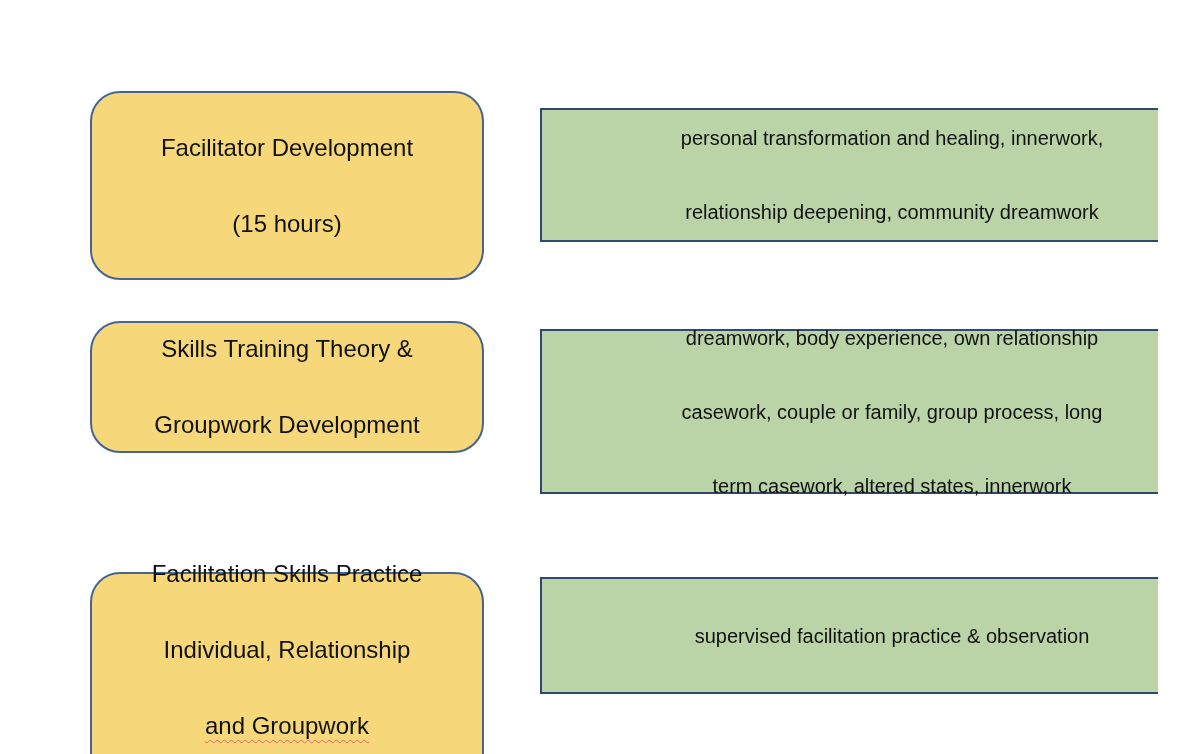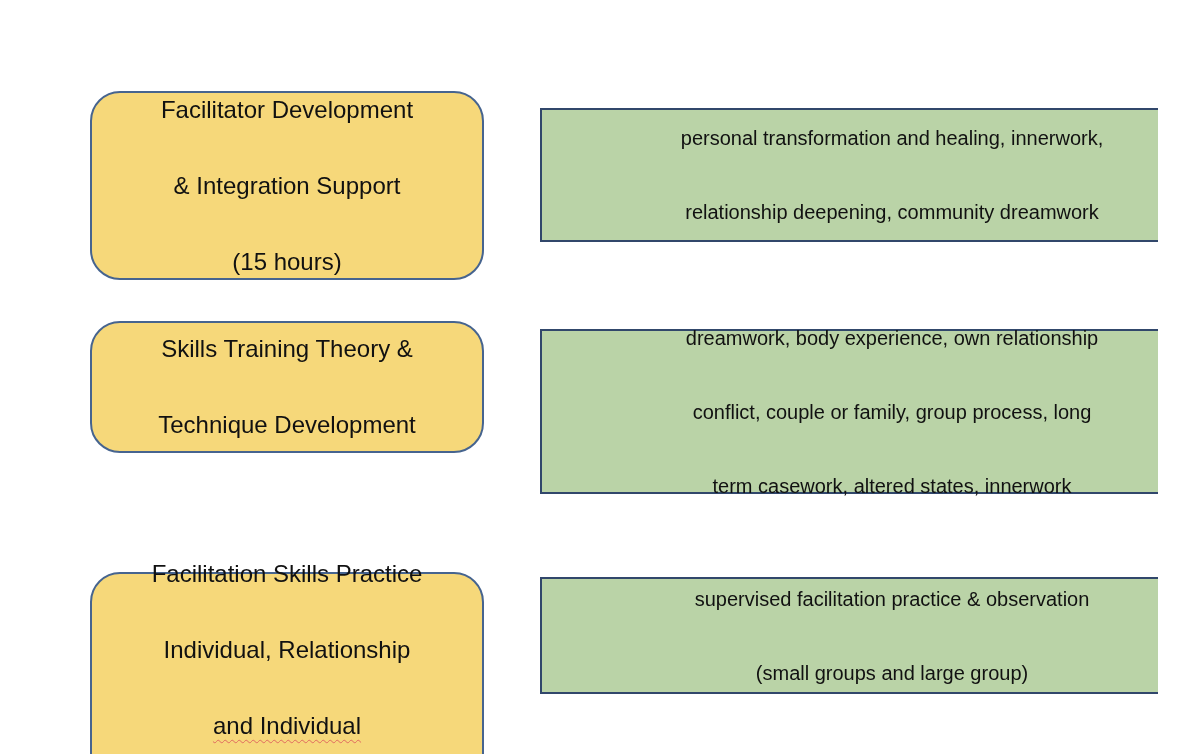--- a/index.html
+++ b/index.html
@@ -53,42 +53,40 @@
     text-underline-offset: 5px;
   }
 </style>
 </head>
 <body>
 
 <div class="canvas">
 
   <div class="box module-box r1">
     <div class="line">Facilitator Development</div>
-    <div class="line">&amp; Integration Support</div>
     <div class="line">(15 hours)</div>
   </div>
   <div class="box content-box r1">
     <div class="line">personal transformation and healing, innerwork,</div>
     <div class="line">relationship deepening, community dreamwork</div>
   </div>
 
   <div class="box module-box r2">
     <div class="line">Skills Training Theory &amp;</div>
-    <div class="line">Technique Development</div>
+    <div class="line">Groupwork Development</div>
   </div>
   <div class="box content-box r2">
     <div class="line">dreamwork, body experience, own relationship</div>
-    <div class="line">conflict, couple or family, group process, long</div>
+    <div class="line">casework, couple or family, group process, long</div>
     <div class="line">term casework, altered states, innerwork</div>
   </div>
 
   <div class="box module-box r3">
     <div class="line">Facilitation Skills Practice</div>
     <div class="line">Individual, Relationship</div>
-    <div class="line spellcheck">and Individual</div>
+    <div class="line spellcheck">and Groupwork</div>
     <div class="line">(20 hours)</div>
   </div>
   <div class="box content-box r3">
     <div class="line">supervised facilitation practice &amp; observation</div>
-    <div class="line">(small groups and large group)</div>
   </div>
 
 </div>
 
 </body></html>

